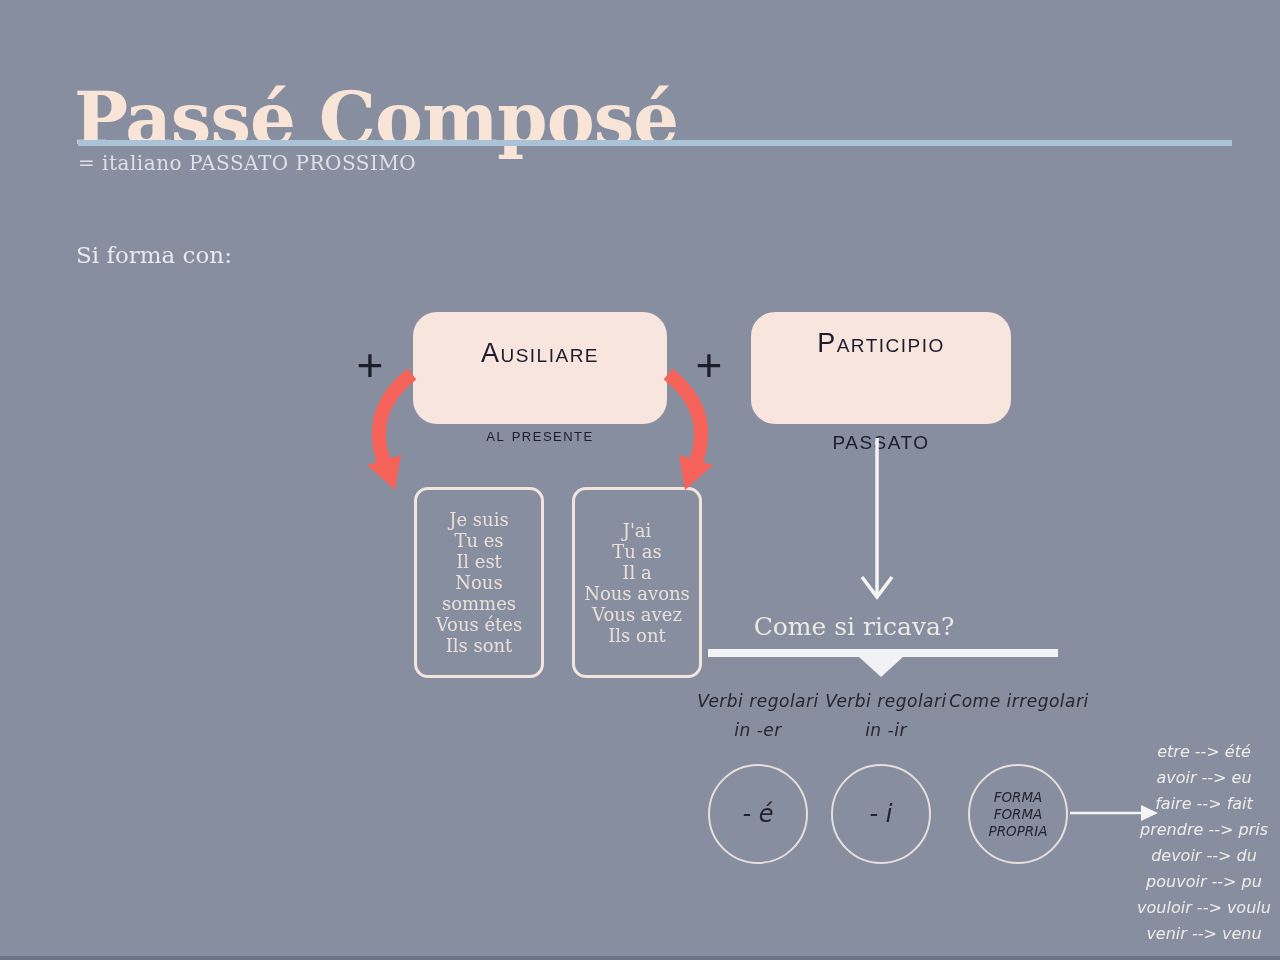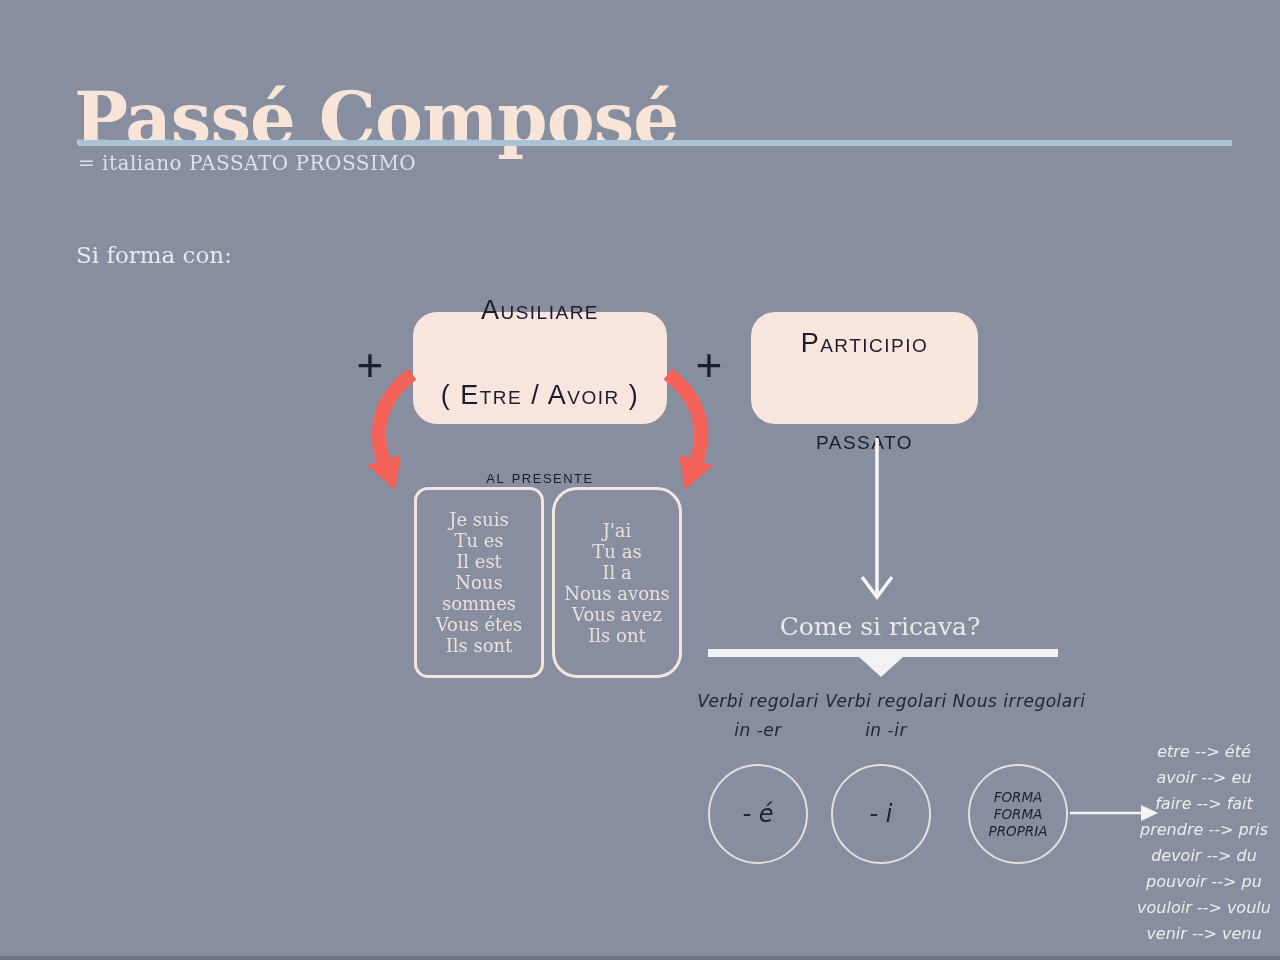--- a/index.html
+++ b/index.html
@@ -36,40 +36,40 @@
     color:#1c1c2e;
   }
   .card .ln{
     font-variant:small-caps;font-size:27px;letter-spacing:1.5px;line-height:37px;
     white-space:nowrap;
     margin-top:48px;
   }
   .card .ln.small{font-size:18px;line-height:30px;}
   .card-subject{left:76px;}
   .card-aux{left:413px;}
-  .card-part{left:751px;width:227px;gap:12px;}
+  .card-part{left:751px;width:260px;gap:12px;}
   .plus{
     position:absolute;top:338px;width:44px;text-align:center;
     font-size:46px;font-weight:400;color:#1d1d2b;
   }
   .plus-1{left:348px;}
   .plus-2{left:687px;}
   
   .conj{
     position:absolute;top:487px;width:124px;height:185px;
     border:3px solid #f3e4de;border-radius:14px;
     display:flex;flex-direction:column;align-items:center;justify-content:center;
     font-family:"DejaVu Serif",serif;font-size:18px;line-height:21px;
     color:#ecdfd9;text-align:center;
   }
   .conj-etre{left:414px;}
-  .conj-avoir{left:552px;border-radius:25px;}
+  .conj-avoir{left:572px;}
   
   .question{
-    position:absolute;left:730px;top:612px;width:300px;text-align:center;
+    position:absolute;left:704px;top:612px;width:300px;text-align:center;
     font-family:"DejaVu Serif",serif;font-size:25px;color:#ece8e4;
   }
   .deriv-bar{
     position:absolute;left:708px;top:649px;width:350px;height:8px;
     background:#f2f1f3;
   }
   .deriv-pointer{
     position:absolute;left:859px;top:657px;width:0;height:0;
     border-left:22px solid transparent;border-right:22px solid transparent;
     border-top:20px solid #f2f1f3;
@@ -111,21 +111,20 @@
   <h1 class="title">Passé Composé</h1>
   <div class="title-divider"></div>
   <div class="subtitle">= italiano PASSATO PROSSIMO</div>
   <div class="intro">Si forma con:</div>
 
 
   <div class="plus plus-1">+</div>
 
   <div class="card card-aux">
     <div class="ln">Ausiliare</div>
-    <div class="ln">( Etre / Avoir )</div>
     <div class="ln small">al presente</div>
   </div>
 
   <div class="plus plus-2">+</div>
 
   <div class="card card-part">
     <div class="ln">Participio</div>
     <div class="ln">passato</div>
   </div>
 
@@ -176,21 +175,21 @@
 
   <div class="col-label hand col-label-er">
     <div>Verbi regolari</div>
     <div>in -er</div>
   </div>
   <div class="col-label hand col-label-ir">
     <div>Verbi regolari</div>
     <div>in -ir</div>
   </div>
   <div class="col-label hand col-label-irr">
-    <div>Nous irregolari</div>
+    <div>Come irregolari</div>
   </div>
 
   <div class="circle hand circle-er">
     <div>- é</div>
   </div>
   <div class="circle hand circle-ir">
     <div>- i</div>
   </div>
   <div class="circle hand circle-irr">
     <div>FORMA FORMA</div>

